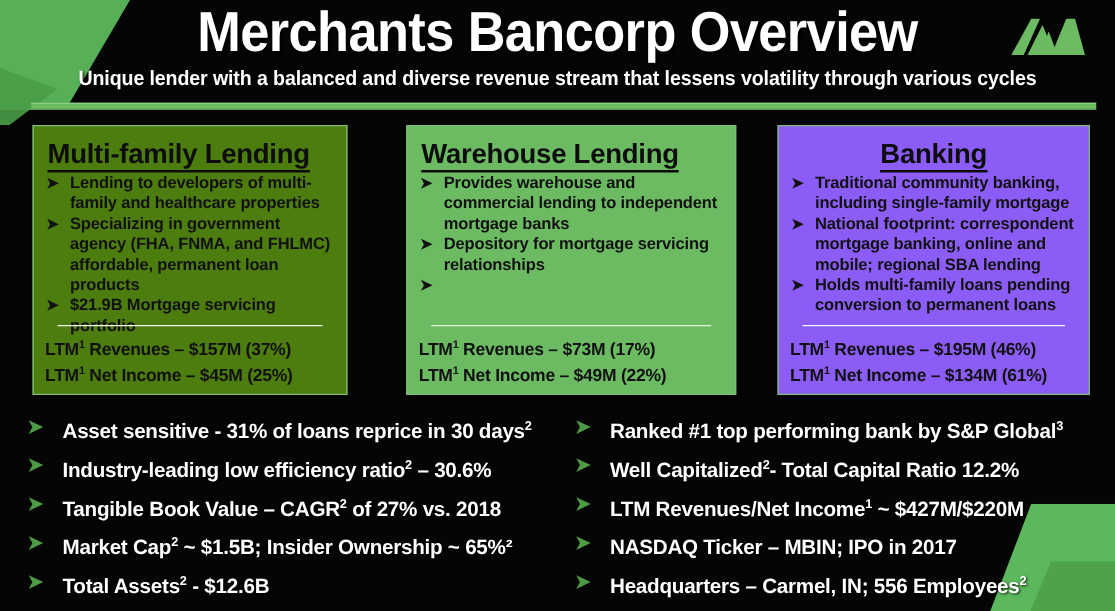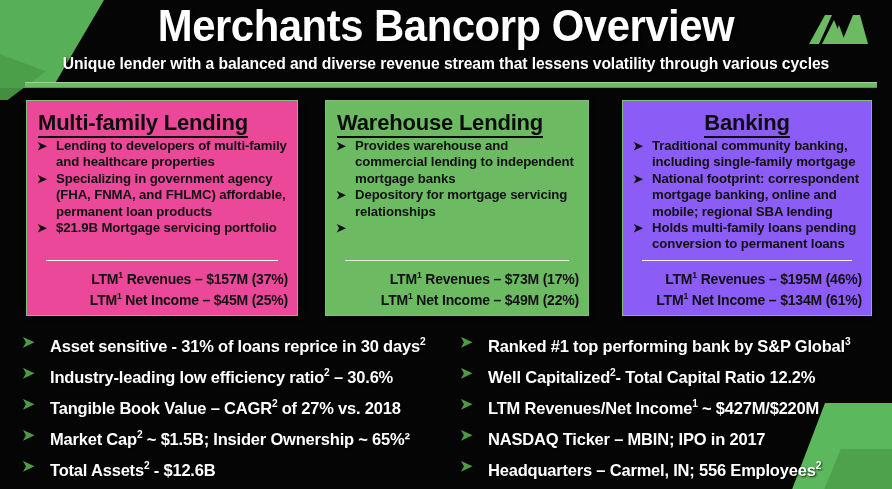--- a/index.html
+++ b/index.html
@@ -115,21 +115,21 @@
   }
   .panel {
     position: absolute;
     top: 0;
     height: 216px;
     border: 1px solid #7fbf78;
     box-sizing: border-box;
     box-shadow: 2px 2px 4px rgba(0,0,0,0.55);
     padding: 6px 9px 4px 9px;
   }
-  .panel-1 { left: 26px;  width: 272px; background: #ec4899; }
+  .panel-1 { left: 26px;  width: 252px; background: #4d7c0f; }
   .panel-2 { left: 325px; width: 264px; background: #6cbb63; }
   .panel-3 { left: 622px; width: 250px; background: #8b5cf6; }
 
   .panel-title {
     text-align: center;
     font-size: 22px;
     font-weight: bold;
     color: #0d0d0d;
     line-height: 27px;
     margin: 2px 0 2px 0;
@@ -167,21 +167,21 @@
   }
 
   .divider {
     height: 1px;
     background: #f2f7f0;
     margin: 7px 10px 5px 10px;
   }
   .panel-2 .divider { background: #e3f0e0; }
 
   .stats {
-    text-align: right;
+    text-align: left;
     font-size: 14px;
     font-weight: bold;
     color: #111111;
     line-height: 18px;
     letter-spacing: -0.2px;
   }
   .panel-foot {
     position: absolute;
     left: 9px;
     right: 9px;

